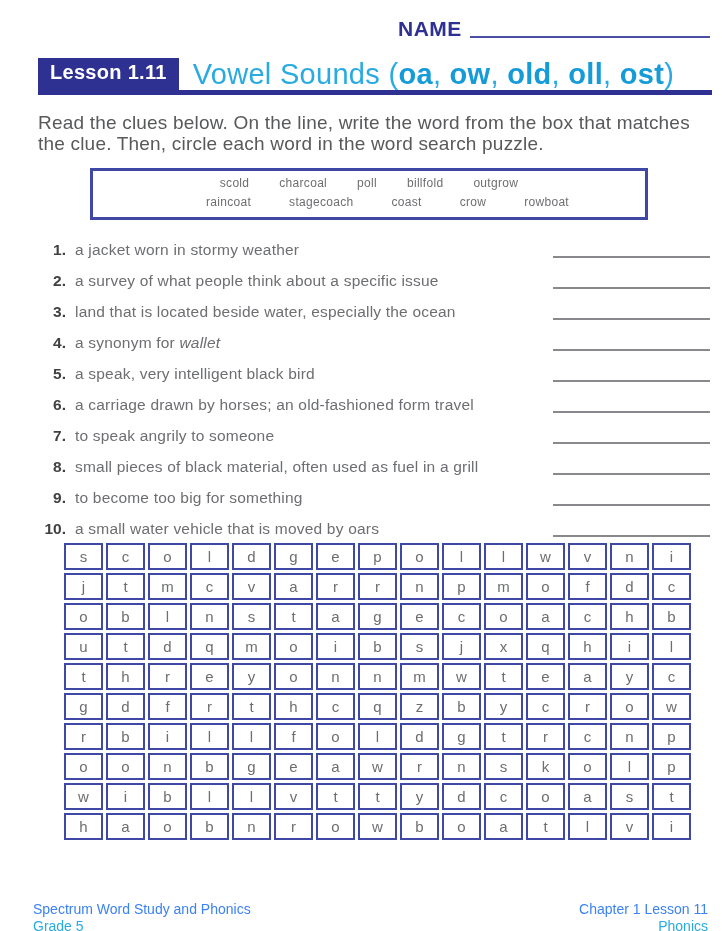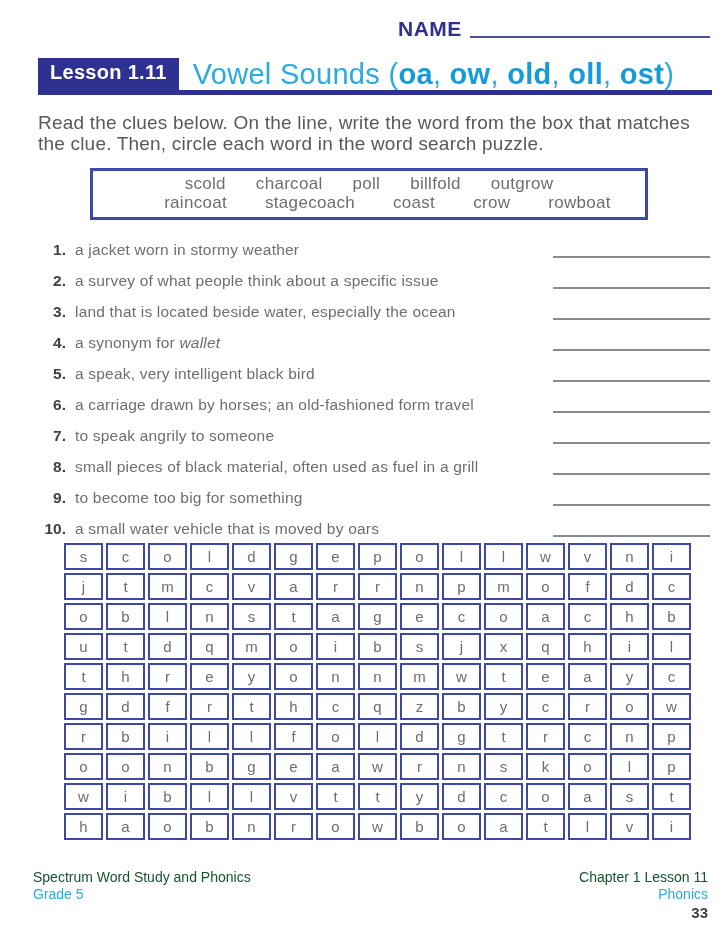--- a/index.html
+++ b/index.html
@@ -90,21 +90,21 @@
     top: 168px;
     left: 90px;
     width: 558px;
     border: 3px solid #3f48a5;
     padding: 3px 0 5px 0;
     box-sizing: border-box;
   }
   .word-box-row {
     display: flex;
     justify-content: center;
-    font-size: 17px;
+    font-size: 12px;
     color: #6d6e71;
     line-height: 19px;
     letter-spacing: 0.3px;
   }
   .word-box-row.r1 { gap: 30px; }
   .word-box-row.r2 { gap: 38px; padding-left: 37px; }
 
   
   .clues {
     position: absolute;
@@ -172,21 +172,21 @@
     line-height: 17px;
   }
   .footer-right {
     position: absolute;
     right: 14px;
     top: 869px;
     text-align: right;
     font-size: 14px;
     line-height: 17px;
   }
-  .footer-gray { color: #14532d; }
+  .footer-gray { color: #3b82f6; margin-top: 32px; }
   .footer-cyan { color: #29abe2; }
   .footer-page {
     color: #414042;
     font-weight: bold;
     font-size: 15px;
     margin-top: 1px;
   }
 </style>
 </head>
 <body>

